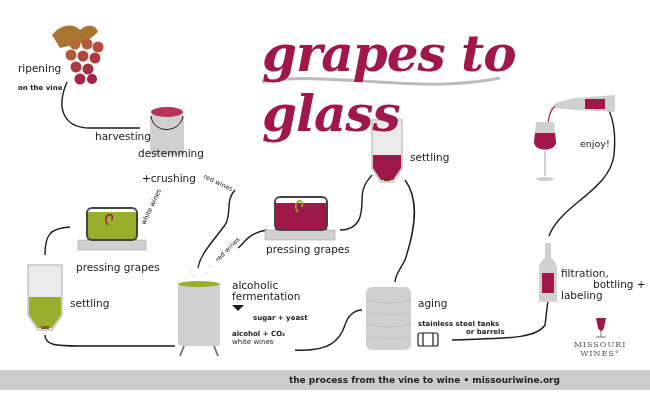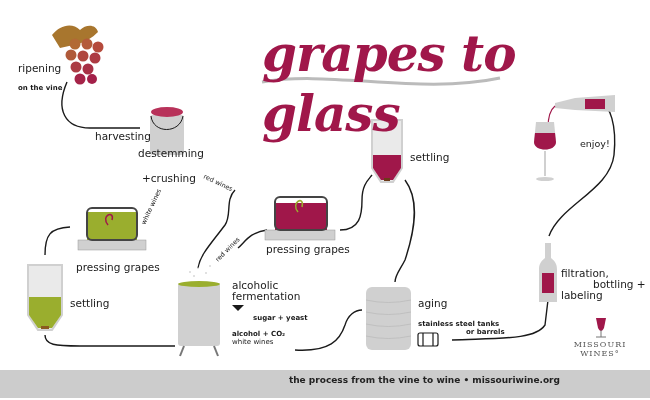--- a/index.html
+++ b/index.html
@@ -2,21 +2,21 @@
 <html><head>
 <meta charset="utf-8">
 <style>
   html,body{margin:0;padding:0;}
   body{width:650px;height:400px;background:#ffffff;position:relative;overflow:hidden;font-family:"DejaVu Sans","Liberation Sans",sans-serif;color:#1a1a1a;}
   #canvas{position:absolute;left:0;top:0;width:650px;height:400px;}
   .lbl{position:absolute;font-weight:normal;font-size:10.5px;line-height:11px;color:#1a1a1a;white-space:nowrap;}
   .sub{position:absolute;font-weight:bold;font-size:7px;line-height:8px;color:#1a1a1a;white-space:nowrap;margin-top:10px;}
   .tiny{position:absolute;font-size:7px;color:#1a1a1a;white-space:nowrap;}
   .title{position:absolute;left:262px;top:24px;font-family:"DejaVu Serif","Liberation Serif",serif;font-style:italic;font-weight:bold;font-size:50px;color:#a0174a;letter-spacing:-1px;line-height:60px;}
-  .footer{position:absolute;left:0;top:370px;width:650px;height:28px;background:#cccccc;}
+  .footer{position:absolute;left:0;top:370px;width:650px;height:20px;background:#cccccc;}
   .footer span{position:absolute;right:90px;top:5px;font-size:9px;font-weight:bold;color:#222;}
   .brand{position:absolute;left:570px;top:340px;width:60px;text-align:center;font-family:"DejaVu Serif","Liberation Serif",serif;font-size:8px;letter-spacing:1px;color:#555;line-height:9px;}
 </style>
 </head>
 <body>
 
 <svg id="canvas" viewBox="0 0 650 400" xmlns="http://www.w3.org/2000/svg">
 
   <g fill="none" stroke="#1a1a1a" stroke-width="1.4">
     <path d="M67 82 C55 110,65 128,90 128 L140 128"></path>

